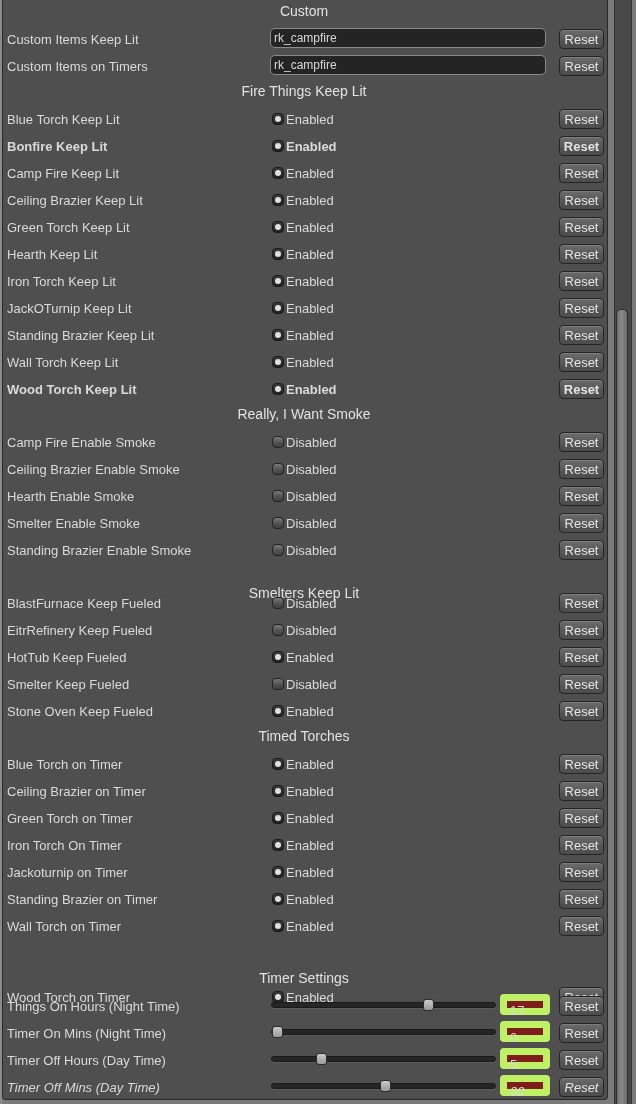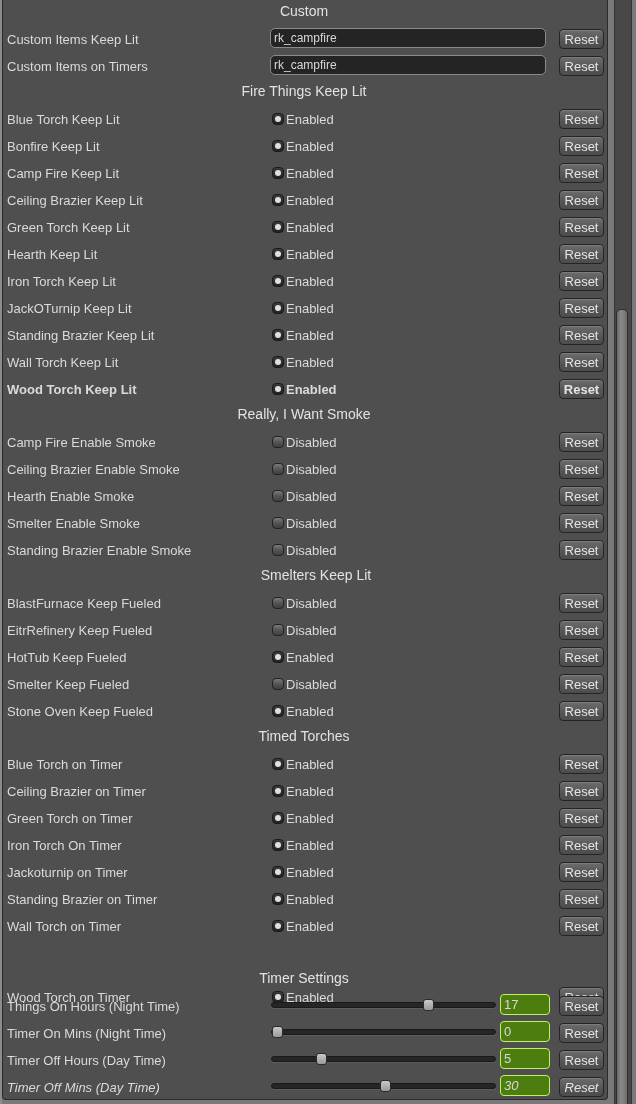--- a/index.html
+++ b/index.html
@@ -70,21 +70,21 @@
     background:#262626; border:1px solid #1a1a1a; border-radius:4px;
     box-sizing:border-box; box-shadow:0 1px 0 #5c5c5c;
   }
   .slider-thumb {
     position:absolute; top:5px; width:11px; height:12px;
     background:linear-gradient(#c9c9c9,#9a9a9a);
     border:1px solid #2c2c2c; border-radius:3px; box-sizing:border-box;
   }
   .num-input {
     position:absolute; left:500px; top:0px; width:50px; height:21px;
-    background:#4d7c0f; border:1px solid #bef264; border-radius:4px;
+    background:#7f1d1d; border:7px solid #bef264; border-radius:4px;
     color:#d8d8d8; font-size:13px; line-height:19px; padding-left:3px;
     box-sizing:border-box;
   }
 </style>
 </head>
 <body>
 
 <div class="leftedge"></div>
 <div class="panel"></div>
 <div id="content">
@@ -101,21 +101,21 @@
     </div>
     <div class="section-header" style="top: 83px;">Fire Things Keep Lit</div>
     <div class="row" style="top: 107px;">
       <span class="label">Blue Torch Keep Lit</span>
       <div class="toggle">
             <span class="box on"></span>
             <span class="text">Enabled</span>
           </div>
       <div class="reset-btn">Reset</div>
     </div>
-    <div class="row" style="top: 134px;">
+    <div class="row" style="top: 134px; font-weight: bold;">
       <span class="label">Bonfire Keep Lit</span>
       <div class="toggle">
             <span class="box on"></span>
             <span class="text">Enabled</span>
           </div>
       <div class="reset-btn">Reset</div>
     </div>
     <div class="row" style="top: 161px;">
       <span class="label">Camp Fire Keep Lit</span>
       <div class="toggle">
@@ -222,21 +222,21 @@
       <div class="reset-btn">Reset</div>
     </div>
     <div class="row" style="top: 538px;">
       <span class="label">Standing Brazier Enable Smoke</span>
       <div class="toggle">
             <span class="box off"></span>
             <span class="text">Disabled</span>
           </div>
       <div class="reset-btn">Reset</div>
     </div>
-    <div class="section-header" style="top: 567px; padding-left: 12px;">Smelters Keep Lit</div>
+    <div class="section-header" style="top: 585px;">Smelters Keep Lit</div>
     <div class="row" style="top: 591px;">
       <span class="label">BlastFurnace Keep Fueled</span>
       <div class="toggle">
             <span class="box off"></span>
             <span class="text">Disabled</span>
           </div>
       <div class="reset-btn">Reset</div>
     </div>
     <div class="row" style="top: 618px;">
       <span class="label">EitrRefinery Keep Fueled</span>

